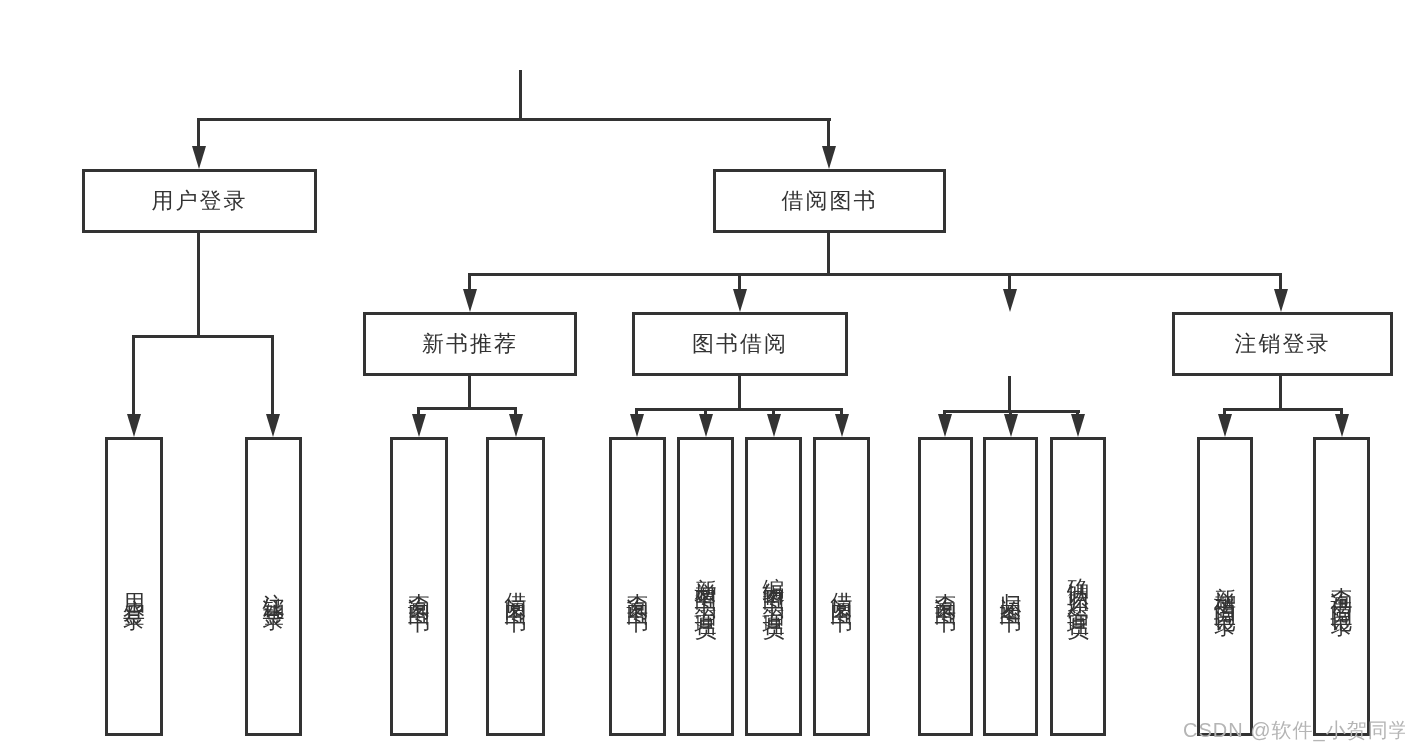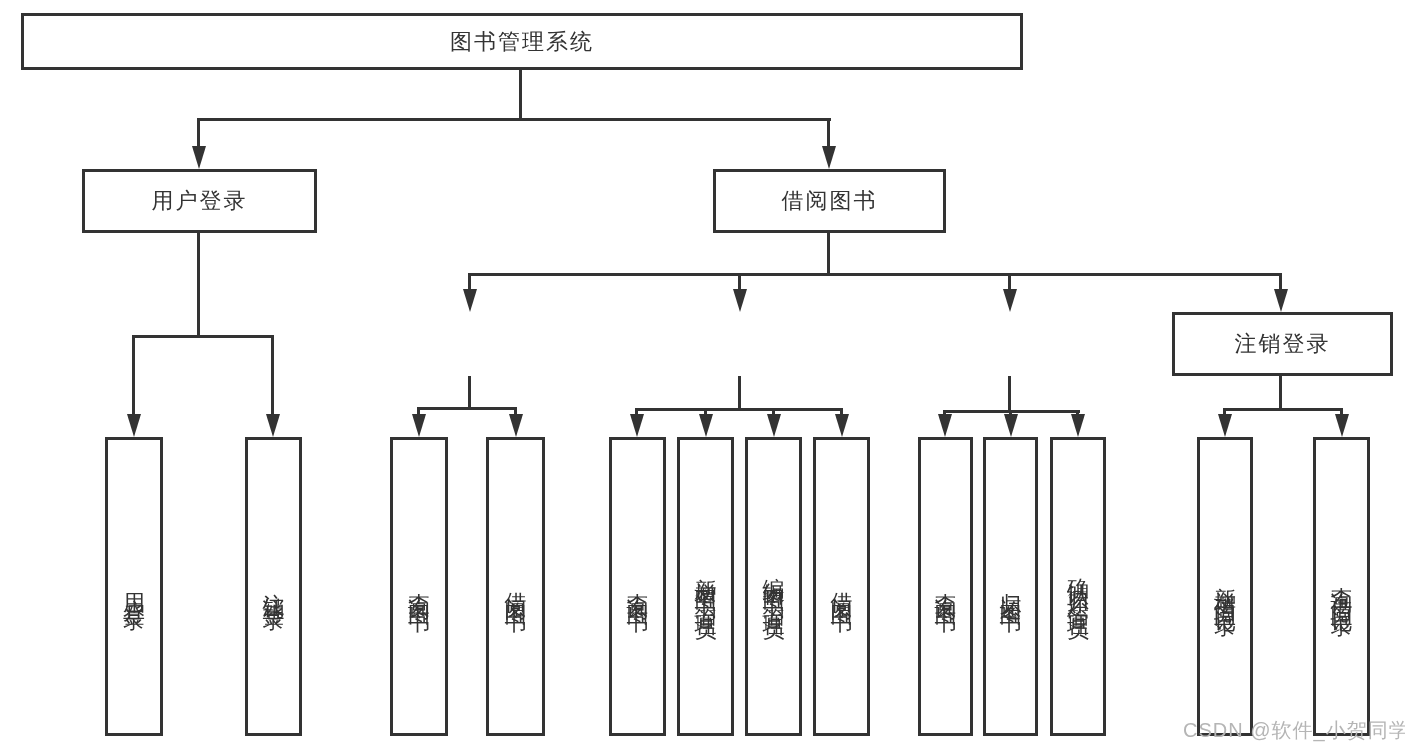--- a/index.html
+++ b/index.html
@@ -55,33 +55,36 @@
     color: var(--watermark);
     white-space: nowrap;
     z-index: 5;
   }
 </style>
 </head>
 <body>
 
 <div class="canvas">
 
-  <div class="box h" style="left:21px; top:13px; width:1002px; height:57px;">
-    <span class="label">图书管理系统</span>
-  </div>
 
   <div class="box h" style="left:82px; top:169px; width:235px; height:64px;">
     <span class="label">用户登录</span>
   </div>
 
   <div class="box h" style="left:713px; top:169px; width:233px; height:64px;">
     <span class="label">借阅图书</span>
   </div>
 
+  <div class="box h" style="left:363px; top:312px; width:214px; height:64px;">
+    <span class="label">新书推荐</span>
+  </div>
 
+  <div class="box h" style="left:632px; top:312px; width:216px; height:64px;">
+    <span class="label">图书借阅</span>
+  </div>
 
 
   <div class="box h" style="left:1172px; top:312px; width:221px; height:64px;">
     <span class="label">注销登录</span>
   </div>
 
   <div class="box v" style="left:105px; top:437px; width:58px; height:299px;">
     <span class="label">用户登录</span>
   </div>
   <div class="box v" style="left:245px; top:437px; width:57px; height:299px;">

